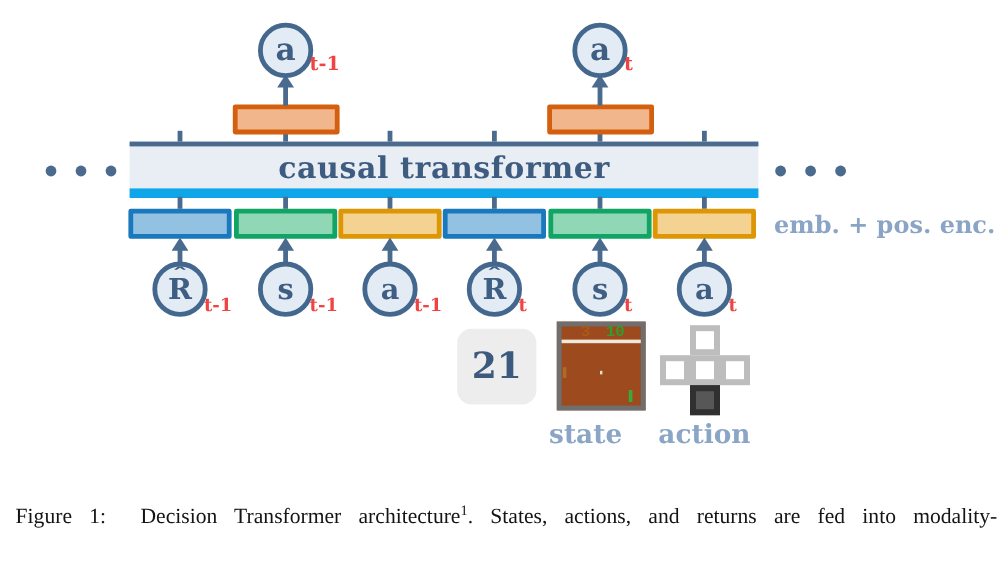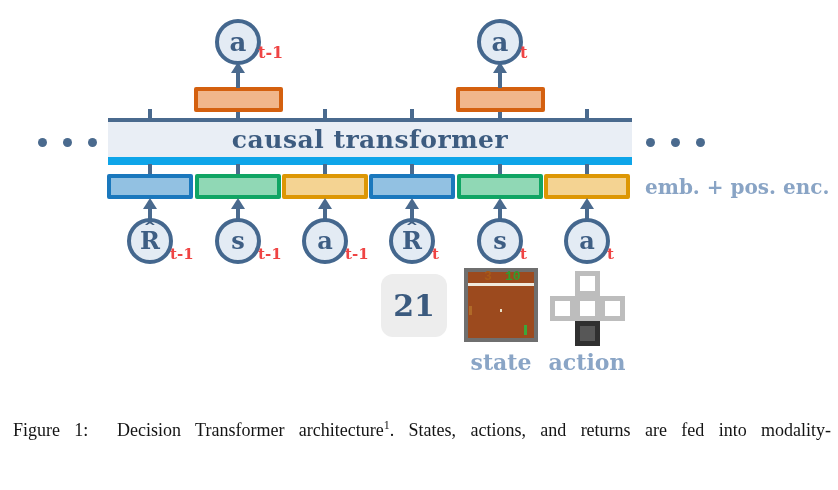--- a/index.html
+++ b/index.html
@@ -117,21 +117,21 @@
     <div class="ball"></div>
     <div class="paddle-r"></div>
   </div>
 
   <div class="pad pad-light" style="left:575px;top:271px"></div>
   <div class="pad pad-light" style="left:550px;top:296px"></div>
   <div class="pad pad-light" style="left:575px;top:296px"></div>
   <div class="pad pad-light" style="left:600px;top:296px"></div>
   <div class="pad pad-dark" style="left:575px;top:321px"></div>
 
-  <div class="ex-label" style="left:441px">state</div>
+  <div class="ex-label" style="left:428px">state</div>
   <div class="ex-label" style="left:527px">action</div>
 
   <div class="caption">
     <div class="cap-line jl"><span>Figure 1:&nbsp; Decision Transformer architecture</span><sup>1</sup><span>. States, actions, and returns are fed into modality-</span></div>
   </div>
 <div class="tok type-return" style="left: 150px;">
     <div class="tick tick-top"></div>
     <div class="tick tick-bot"></div>
     <div class="emb"></div>
     <div class="arr-head arr-in"></div>

